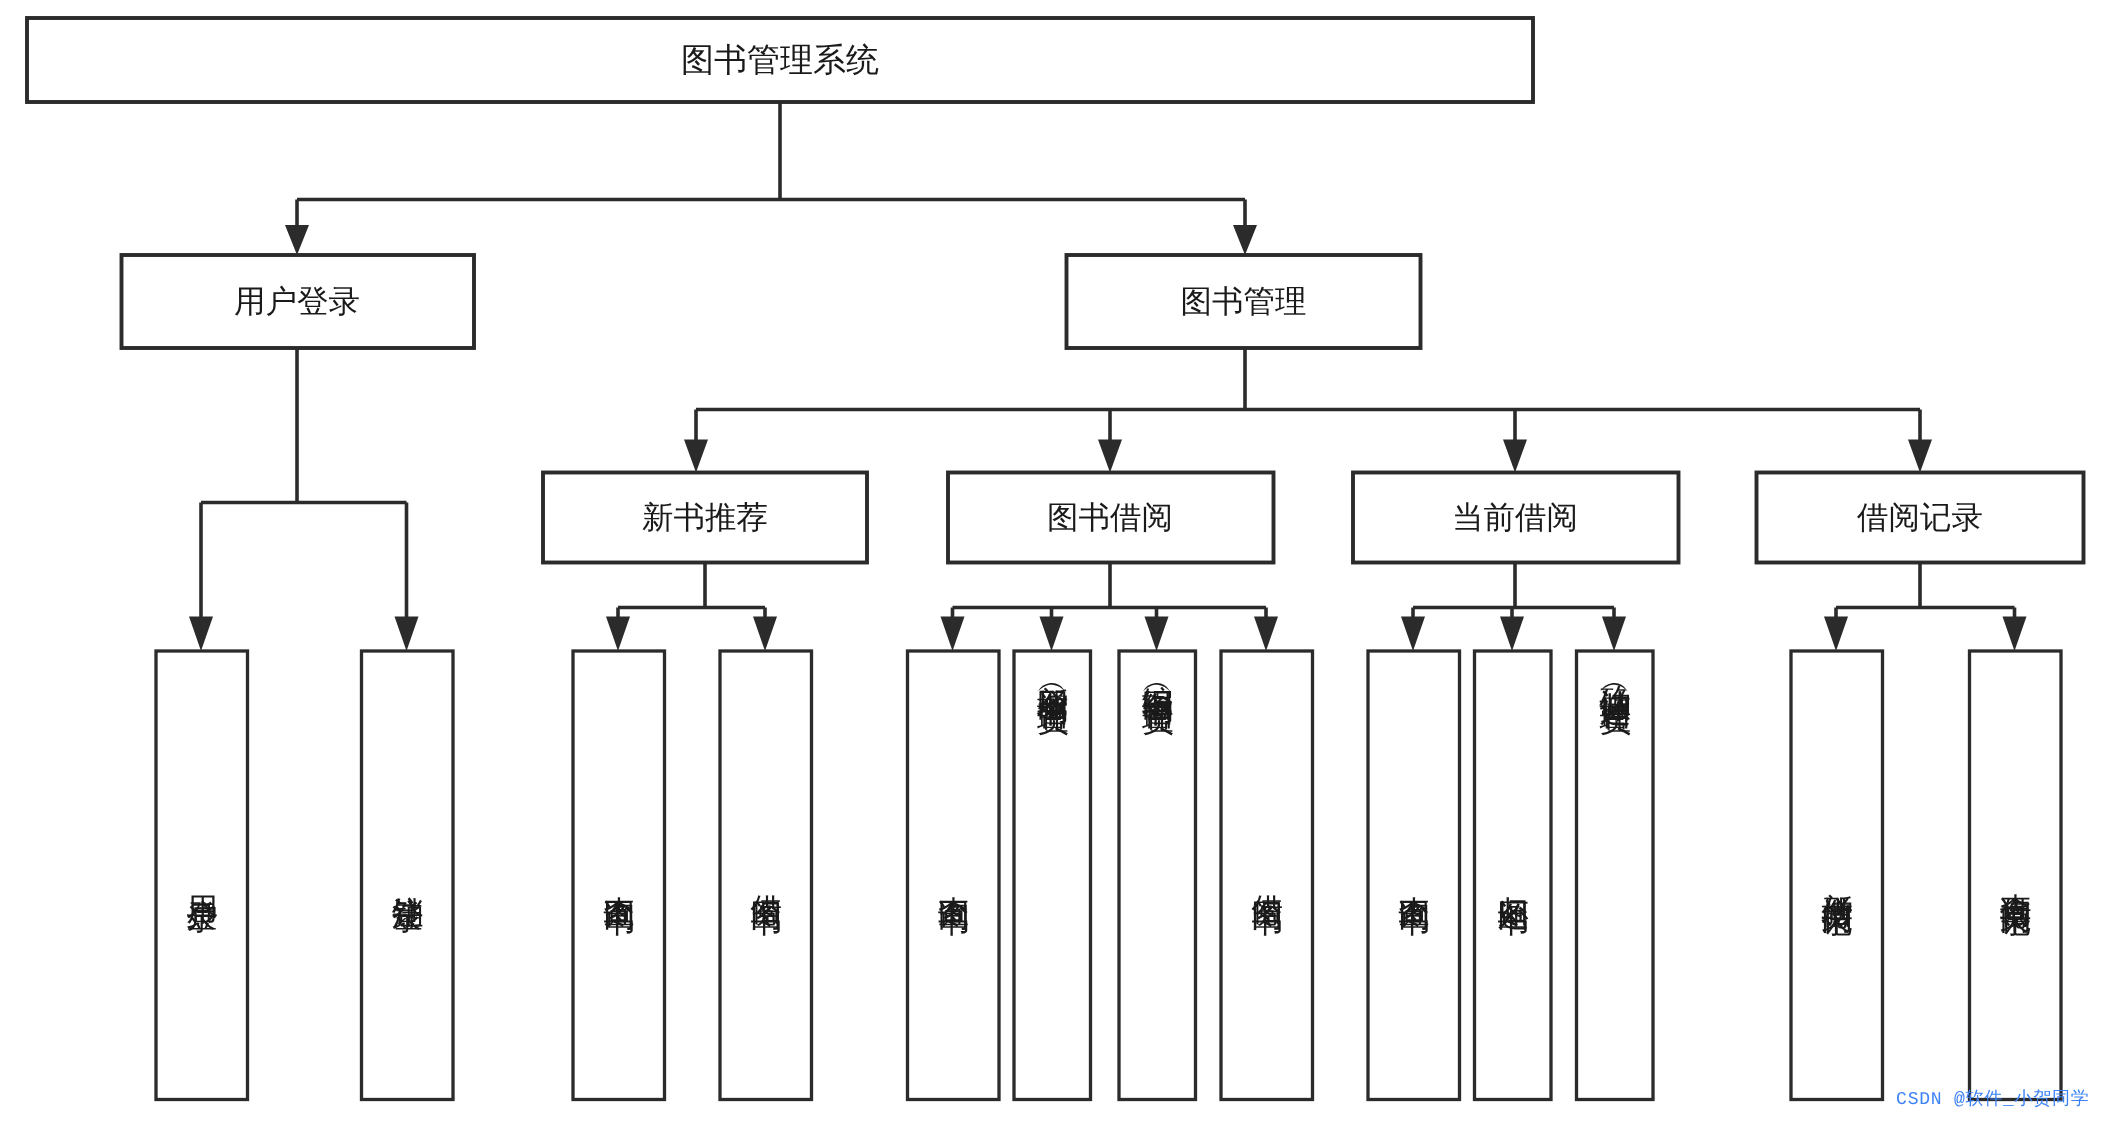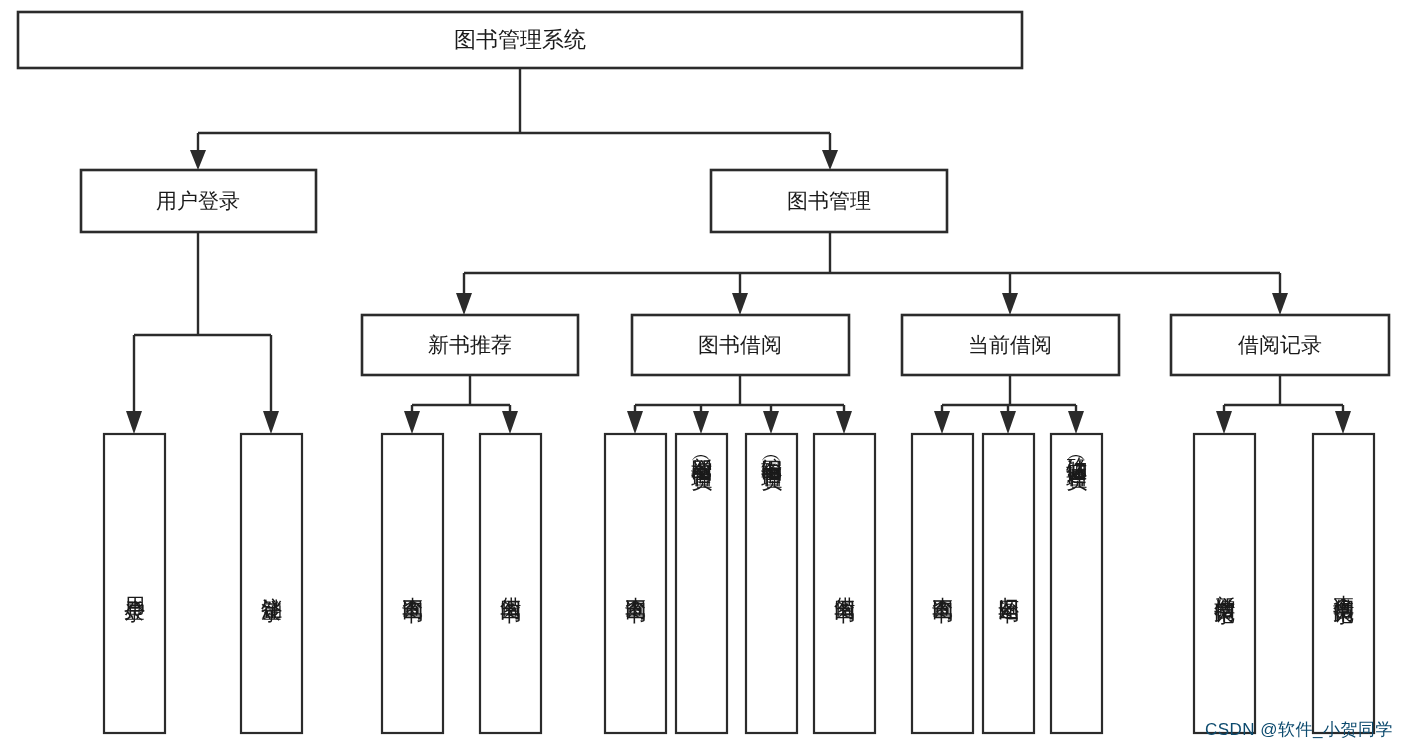--- a/index.html
+++ b/index.html
@@ -76,23 +76,23 @@
     font-size: 21px;
     line-height: 1.08;
     letter-spacing: 2px;
     color: #1a1a1a;
     white-space: nowrap;
   }
   .watermark {
     position: absolute;
     right: 12px;
     bottom: 6px;
-    font-family: Liberation Sans, sans-serif;
-    font-size: 17px;
-    color: #0c4a6e;
+    font-family: Liberation Mono, monospace;
+    font-size: 12px;
+    color: #3b82f6;
     letter-spacing: 0.5px;
     white-space: nowrap;
   }
 </style>
 </head>
 <body>
 
 <div id="diagram-root">
 
   <svg class="diagram-canvas" viewBox="0 0 1405 747">

